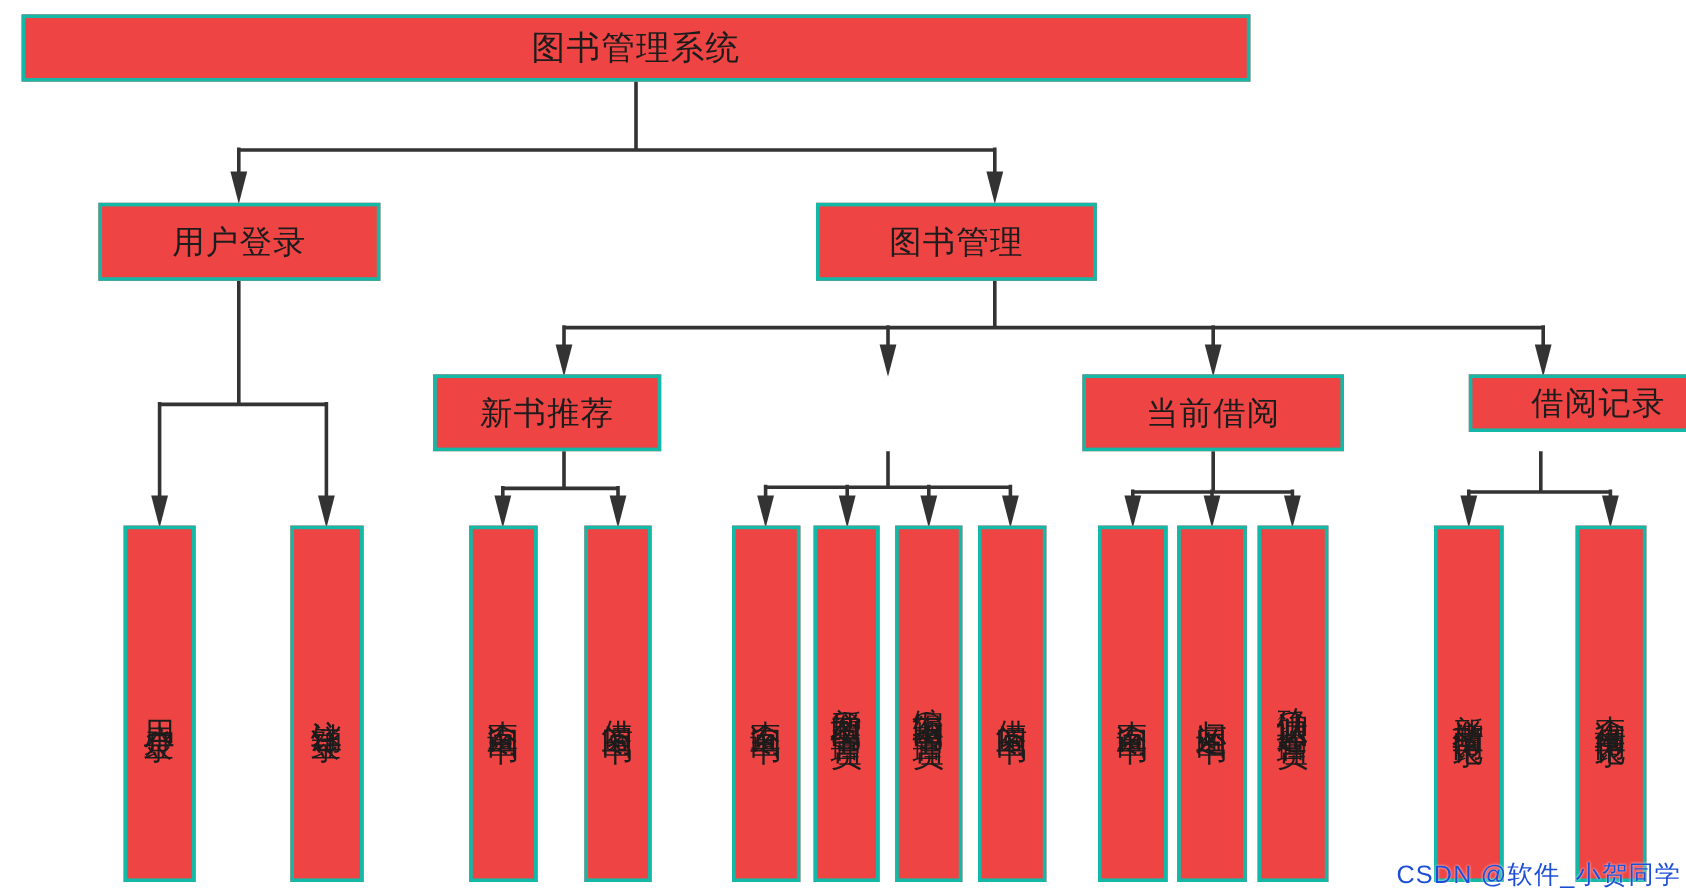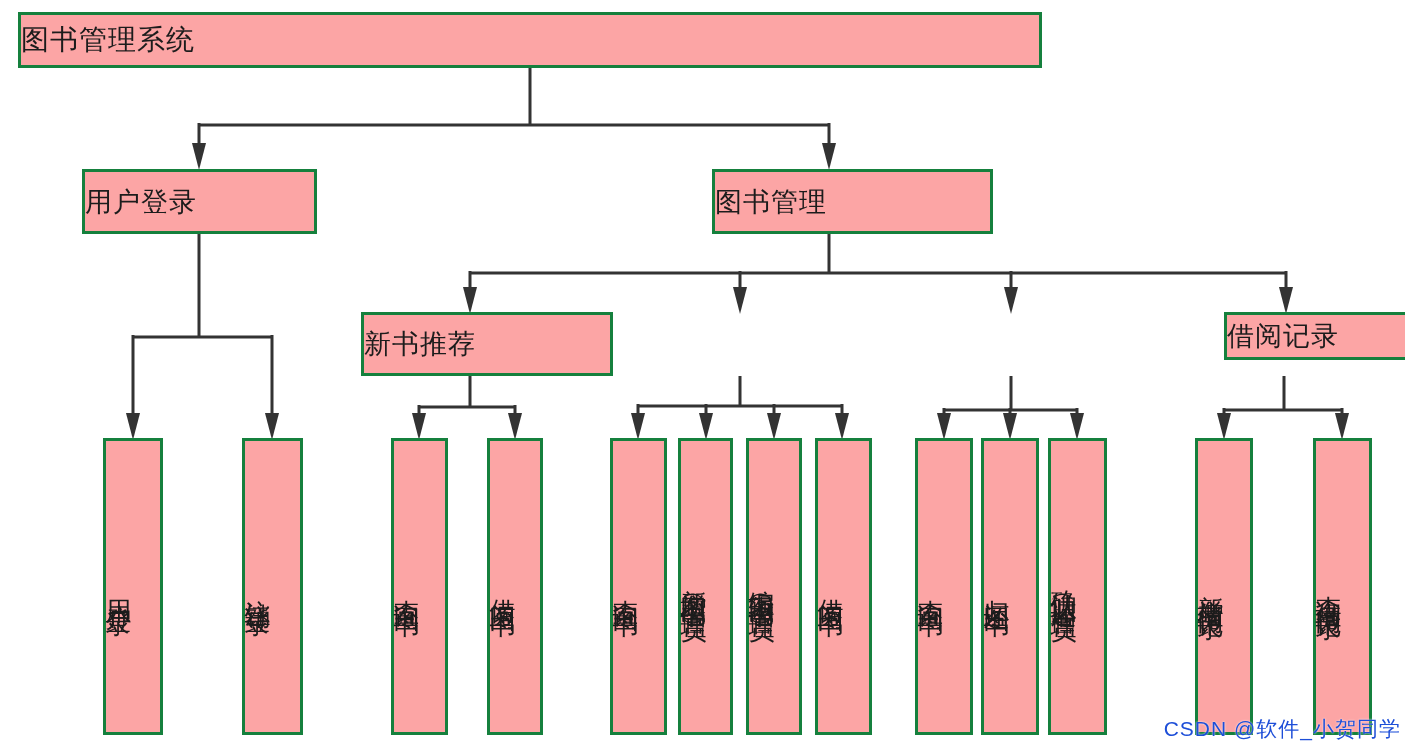--- a/index.html
+++ b/index.html
@@ -3,22 +3,22 @@
 <meta charset="utf-8">
 <style>
   html,body{margin:0;padding:0;background:#ffffff;}
   .canvas{
     position:relative;width:1405px;height:747px;background:#ffffff;
     font-family:"Liberation Sans","DejaVu Sans",sans-serif;
     color:#1c1c1c;overflow:hidden;
   }
   .connectors{position:absolute;left:0;top:0;width:1405px;height:747px;}
   .box{
-    position:absolute;box-sizing:border-box;background:#fca5a5;
-    border:3px solid #15803d;display:flex;align-items:center;justify-content:flex-start;
+    position:absolute;box-sizing:border-box;background:#ef4444;
+    border:3px solid #14b8a6;display:flex;align-items:center;justify-content:center;
   }
   .hbox{font-size:27px;letter-spacing:1px;white-space:nowrap;}
   .hbox.root{font-size:28px;}
   .vbox{top:438px;height:297px;font-size:26px;}
   .vbox span{
     writing-mode:vertical-rl;text-orientation:mixed;
     letter-spacing:4px;line-height:1;white-space:nowrap;
   }
   .watermark{
     position:absolute;right:4px;bottom:4px;
@@ -78,26 +78,29 @@
     </g>
   </svg>
 
   <div class="box hbox root" style="left:18px;top:12px;width:1024px;height:56px;">
     <span>图书管理系统</span>
   </div>
 
   <div class="box hbox" style="left:82px;top:169px;width:235px;height:65px;">
     <span>用户登录</span>
   </div>
-  <div class="box hbox" style="left:712px;top:169px;width:281px;height:65px;">
+  <div class="box hbox" style="left:680px;top:169px;width:234px;height:65px;">
     <span>图书管理</span>
   </div>
 
-  <div class="box hbox" style="left:361px;top:312px;width:252px;height:64px;">
+  <div class="box hbox" style="left:361px;top:312px;width:190px;height:64px;">
     <span>新书推荐</span>
+  </div>
+  <div class="box hbox" style="left:902px;top:312px;width:218px;height:64px;">
+    <span>当前借阅</span>
   </div>
   <div class="box hbox" style="left:1176px;top:312px;width:216px;height:48px;margin-left:48px;">
     <span>借阅记录</span>
   </div>
 
   <div class="box vbox" style="left:103px;width:60px;">
     <span>用户登录</span>
   </div>
   <div class="box vbox" style="left:242px;width:61px;">
     <span>注销登录</span>

